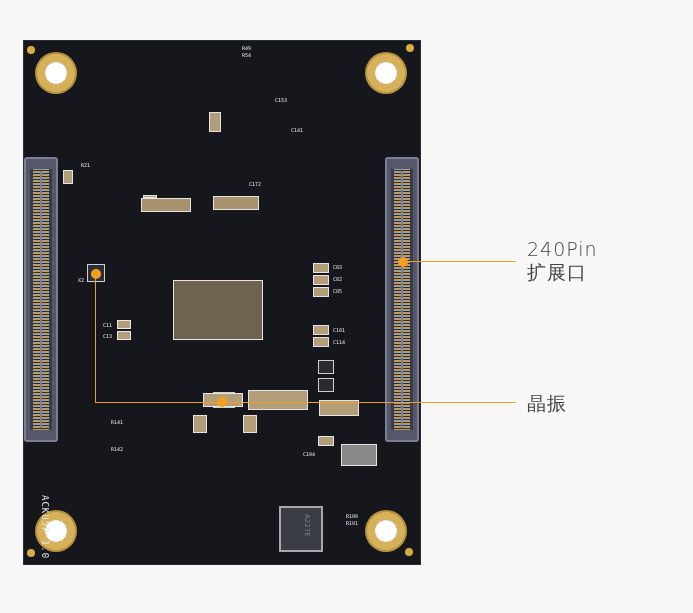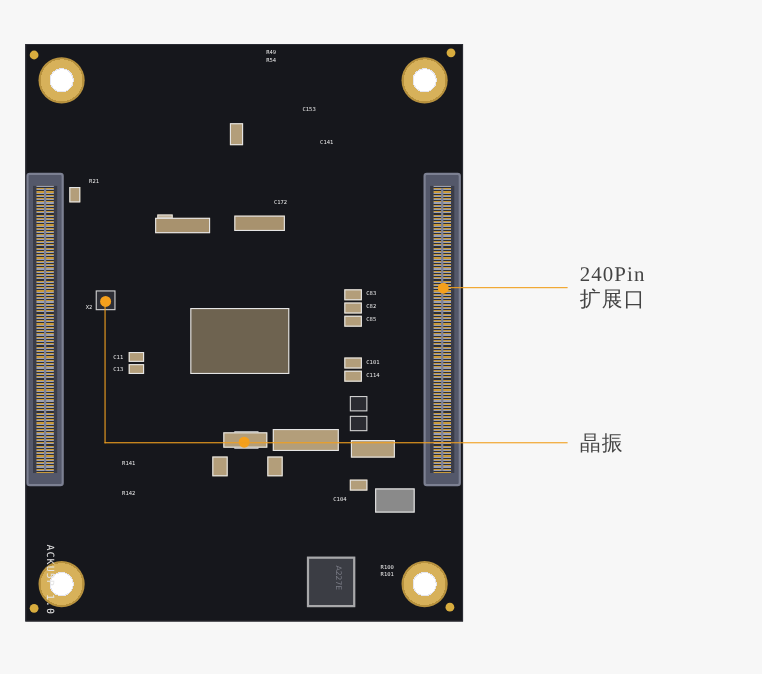--- a/index.html
+++ b/index.html
@@ -135,21 +135,21 @@
 
   <div class="inductor">
     <div class="mark">A227E</div>
   </div>
 
   <div class="board-label">ACKU5P 1.0</div>
 </div>
 
 <div class="callout-dot" style="left:398px; top:257px;"></div>
 <div class="callout-line" style="left:405px; top:261px; width:111px; height:1px;"></div>
-<div class="callout-label" style="left:527px; top:238px;font-family:Liberation Serif, serif;">
+<div class="callout-label" style="left:527px; top:238px;">
   <div>240Pin</div>
   <div>扩展口</div>
 </div>
 
 <div class="callout-dot" style="left:91px; top:269px;"></div>
 <div class="callout-line" style="left:95px; top:274px; width:1px; height:129px;"></div>
 <div class="callout-dot" style="left:217px; top:397px;"></div>
 <div class="callout-line" style="left:95px; top:402px; width:421px; height:1px;"></div>
 <div class="callout-label" style="left:527px; top:392px;">
   <div>晶振</div>

